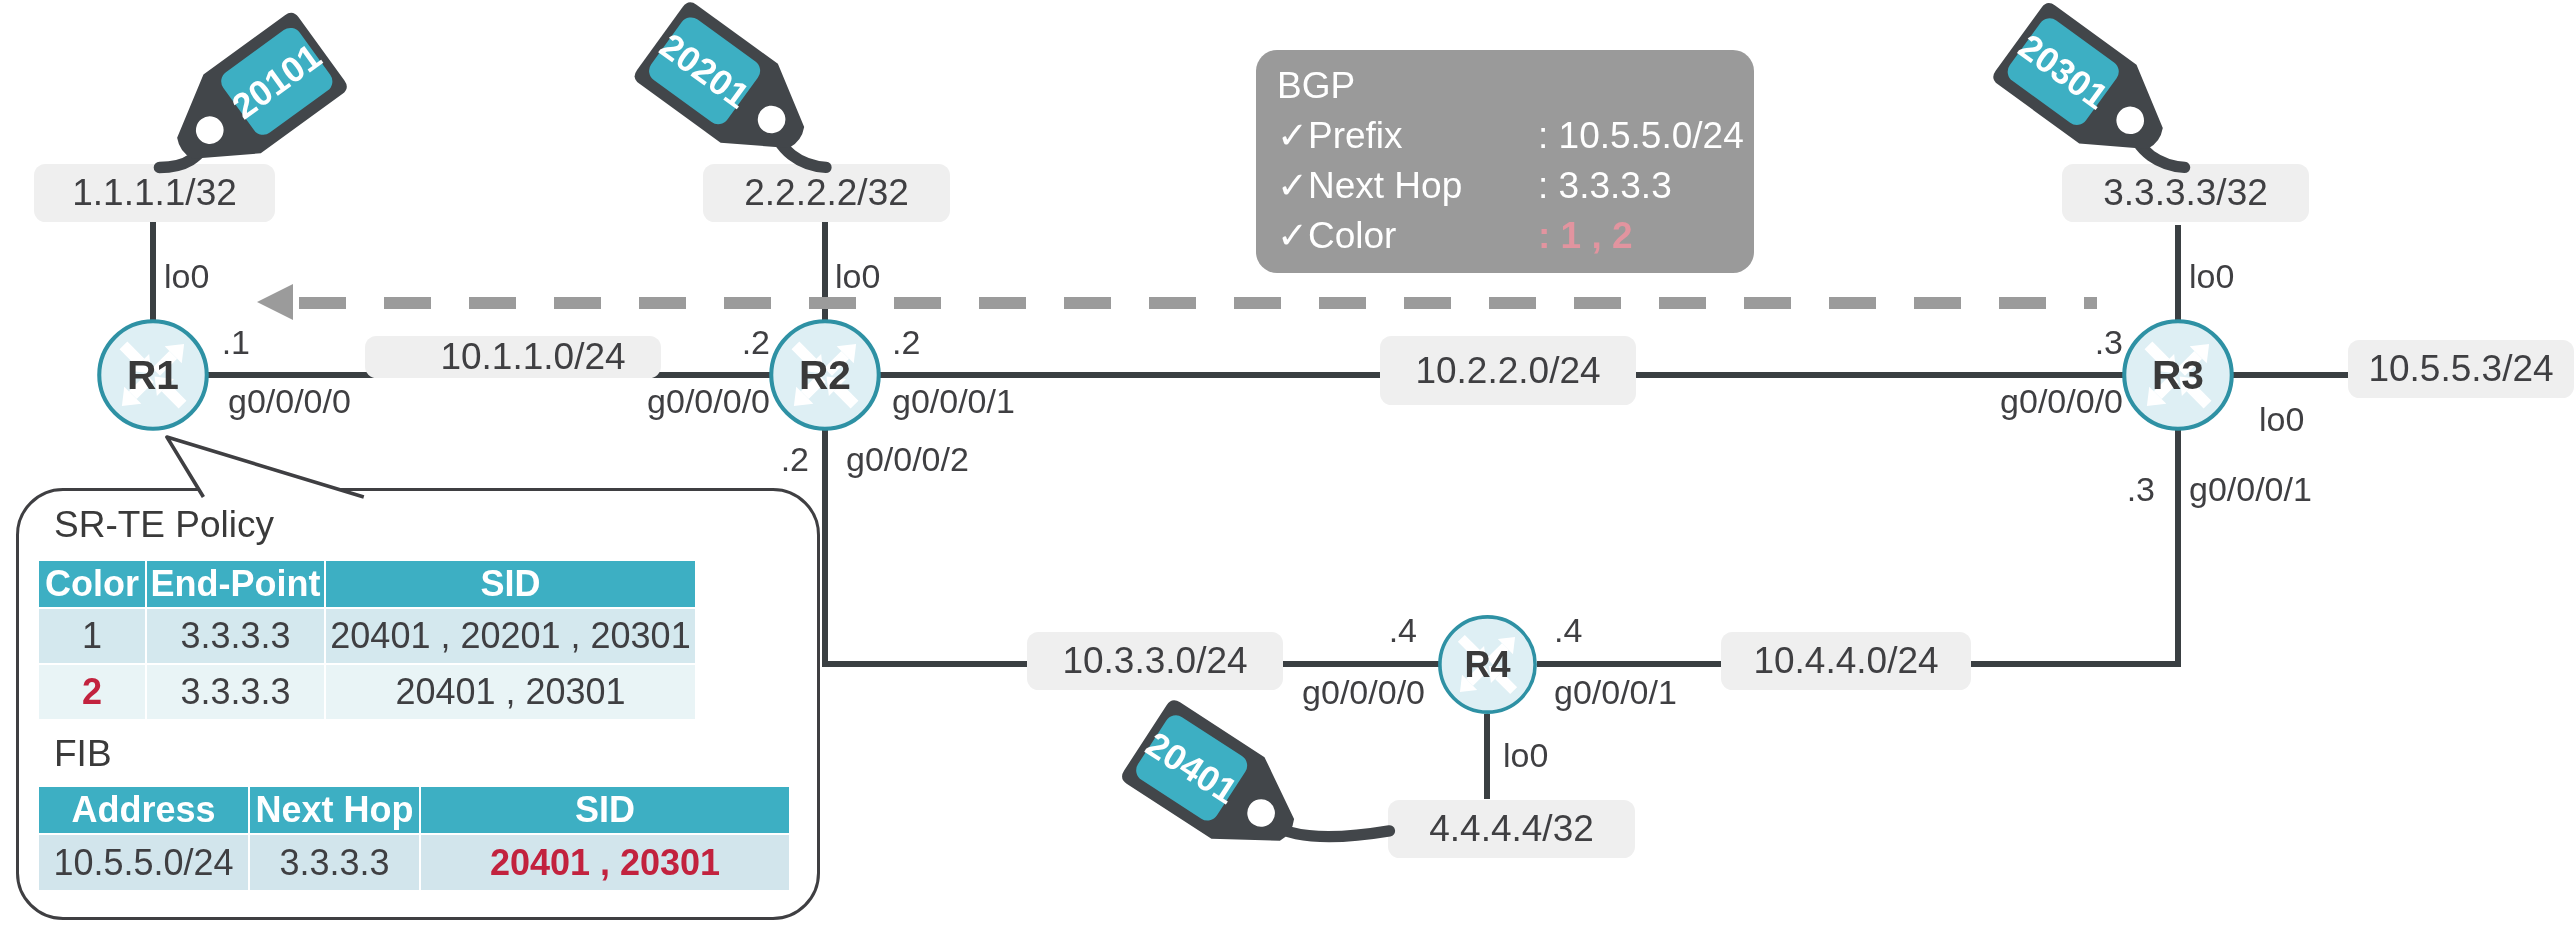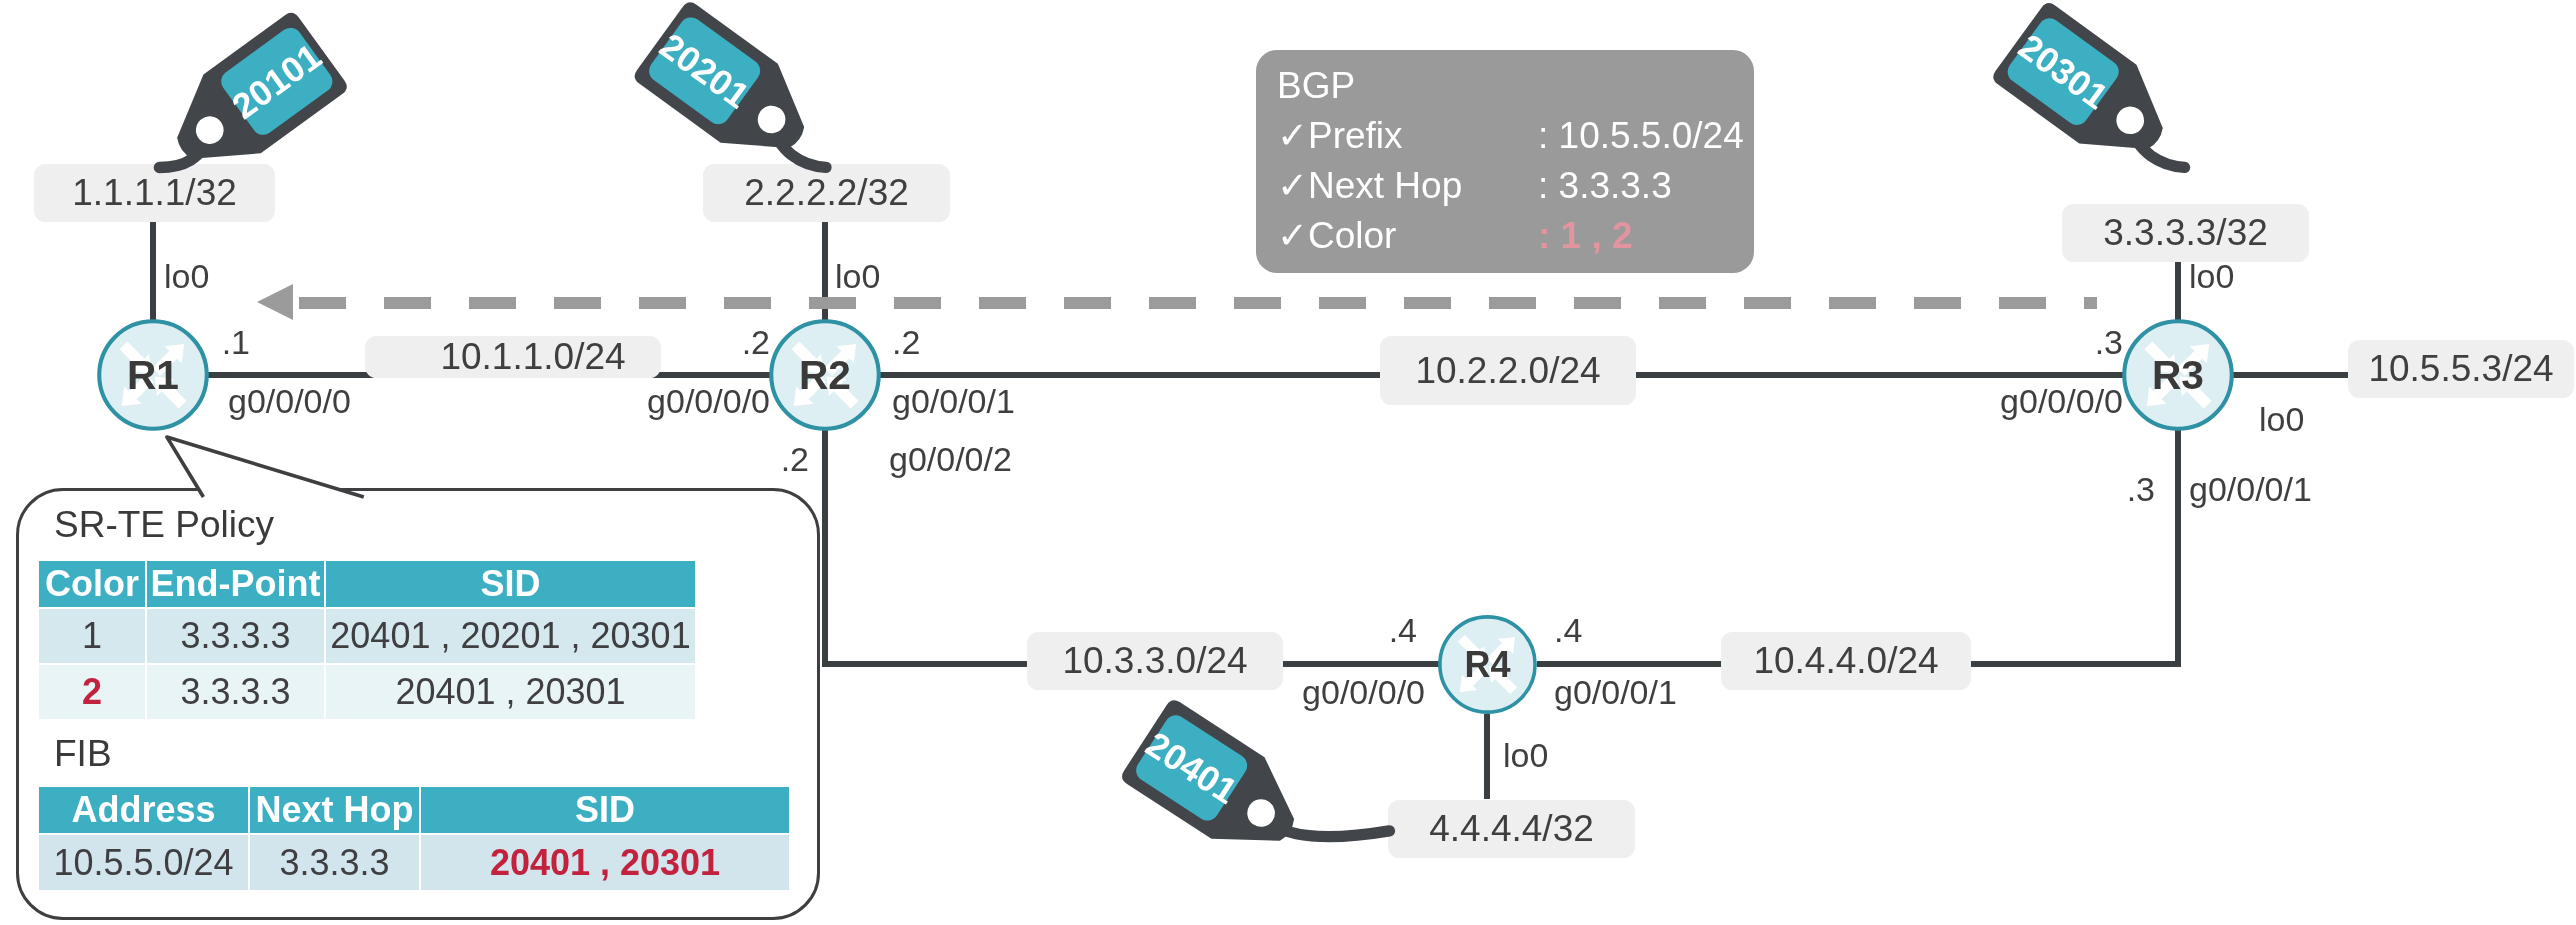--- a/index.html
+++ b/index.html
@@ -68,21 +68,21 @@
 
   <div class="dashline" style="left:299px;top:297px;width:1798px;"></div>
   <div class="arrowhead" style="left:257px;top:284px;"></div>
 
   <div class="net-box" style="left:34px;top:164px;width:241px;height:58px;">
       <span>1.1.1.1/32</span>
     </div>
   <div class="net-box" style="left:703px;top:164px;width:247px;height:58px;">
       <span>2.2.2.2/32</span>
     </div>
-  <div class="net-box" style="left:2062px;top:164px;width:247px;height:58px;margin-top:40px;">
+  <div class="net-box" style="left:2062px;top:164px;width:247px;height:58px;">
       <span>3.3.3.3/32</span>
     </div>
   <div class="net-box" style="left:365px;top:336px;width:256px;height:42px;padding-left:40px;">
       <span>10.1.1.0/24</span>
     </div>
   <div class="net-box" style="left:1380px;top:336px;width:256px;height:69px;">
       <span>10.2.2.0/24</span>
     </div>
   <div class="net-box" style="left:2348px;top:340px;width:226px;height:58px;">
       <span>10.5.5.3/24</span>
@@ -100,21 +100,21 @@
   <div class="iflabel" style="left:164px;top:257px;">lo0</div>
   <div class="iflabel ralign" style="left:250px;top:323px;">.1</div>
   <div class="iflabel" style="left:228px;top:382px;">g0/0/0/0</div>
 
   <div class="iflabel ralign" style="left:770px;top:323px;">.2</div>
   <div class="iflabel ralign" style="left:770px;top:382px;">g0/0/0/0</div>
   <div class="iflabel" style="left:835px;top:257px;">lo0</div>
   <div class="iflabel" style="left:892px;top:323px;">.2</div>
   <div class="iflabel" style="left:892px;top:382px;">g0/0/0/1</div>
   <div class="iflabel ralign" style="left:809px;top:440px;">.2</div>
-  <div class="iflabel" style="left:889px;top:440px;">g0/0/0/2</div>
+  <div class="iflabel" style="left:846px;top:440px;">g0/0/0/2</div>
 
   <div class="iflabel" style="left:2189px;top:257px;">lo0</div>
   <div class="iflabel ralign" style="left:2123px;top:323px;">.3</div>
   <div class="iflabel ralign" style="left:2123px;top:382px;">g0/0/0/0</div>
   <div class="iflabel" style="left:2259px;top:400px;">lo0</div>
   <div class="iflabel ralign" style="left:2155px;top:470px;">.3</div>
   <div class="iflabel" style="left:2189px;top:470px;">g0/0/0/1</div>
 
   <div class="iflabel ralign" style="left:1417px;top:611px;">.4</div>
   <div class="iflabel ralign" style="left:1425px;top:673px;">g0/0/0/0</div>

